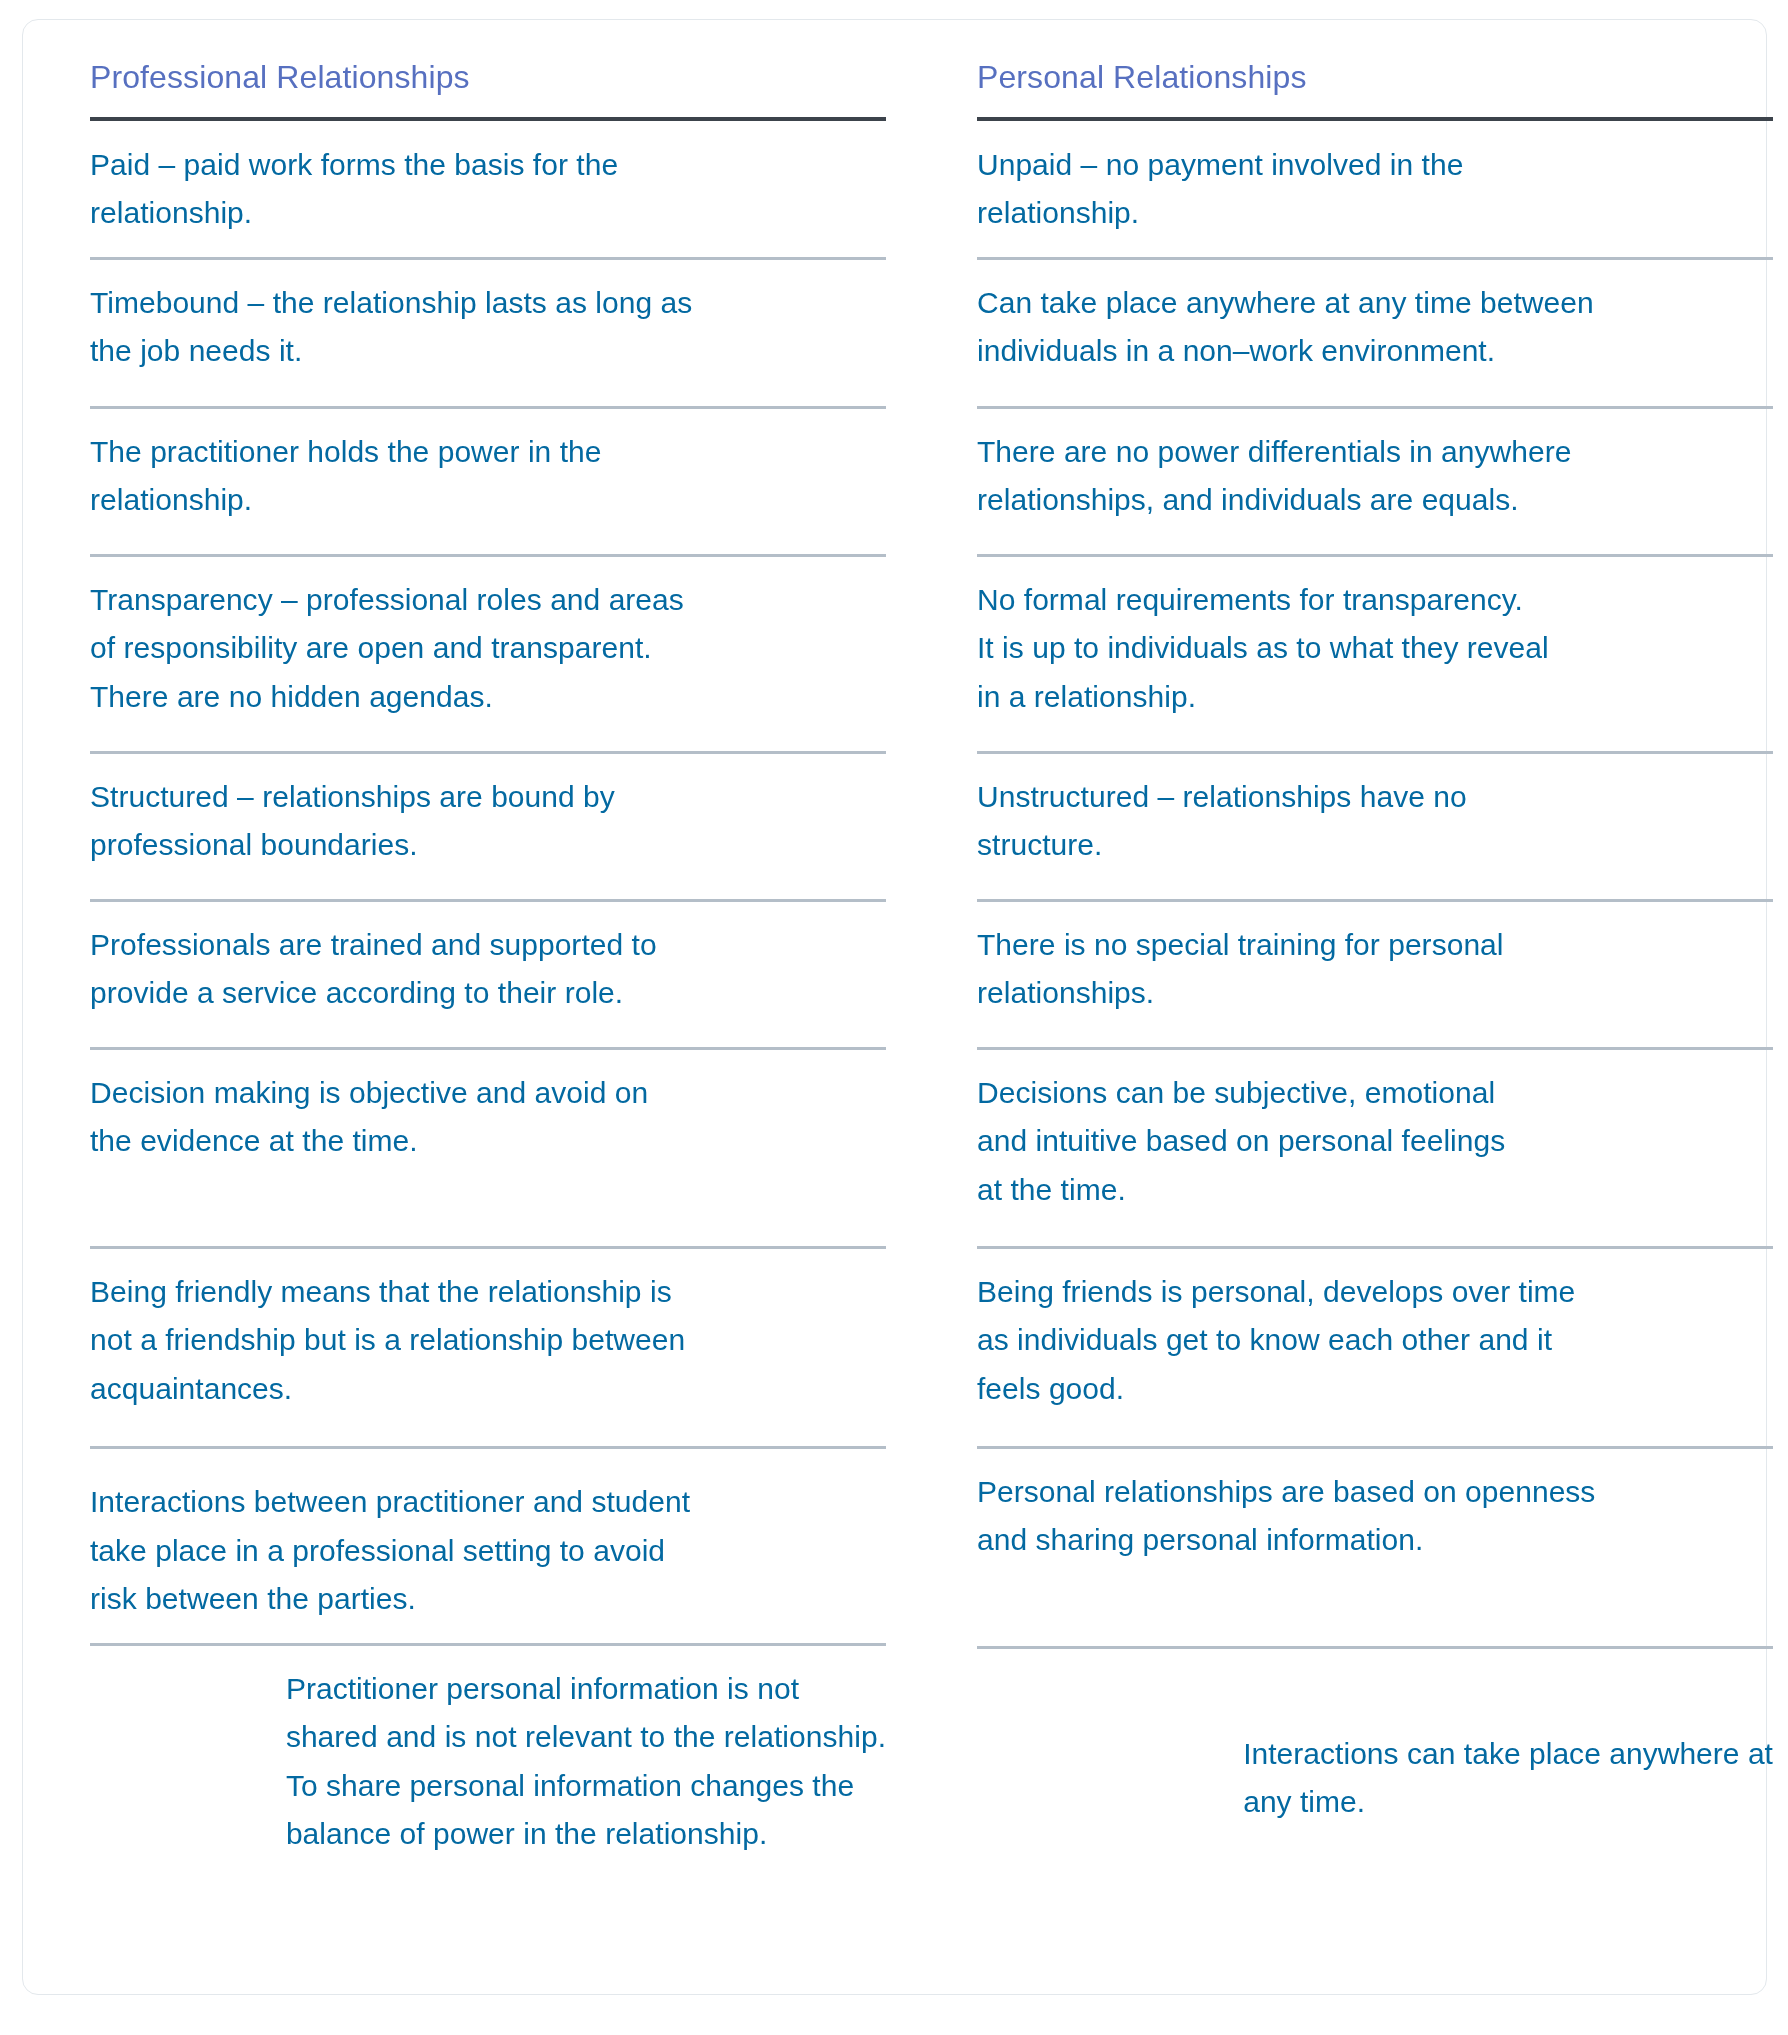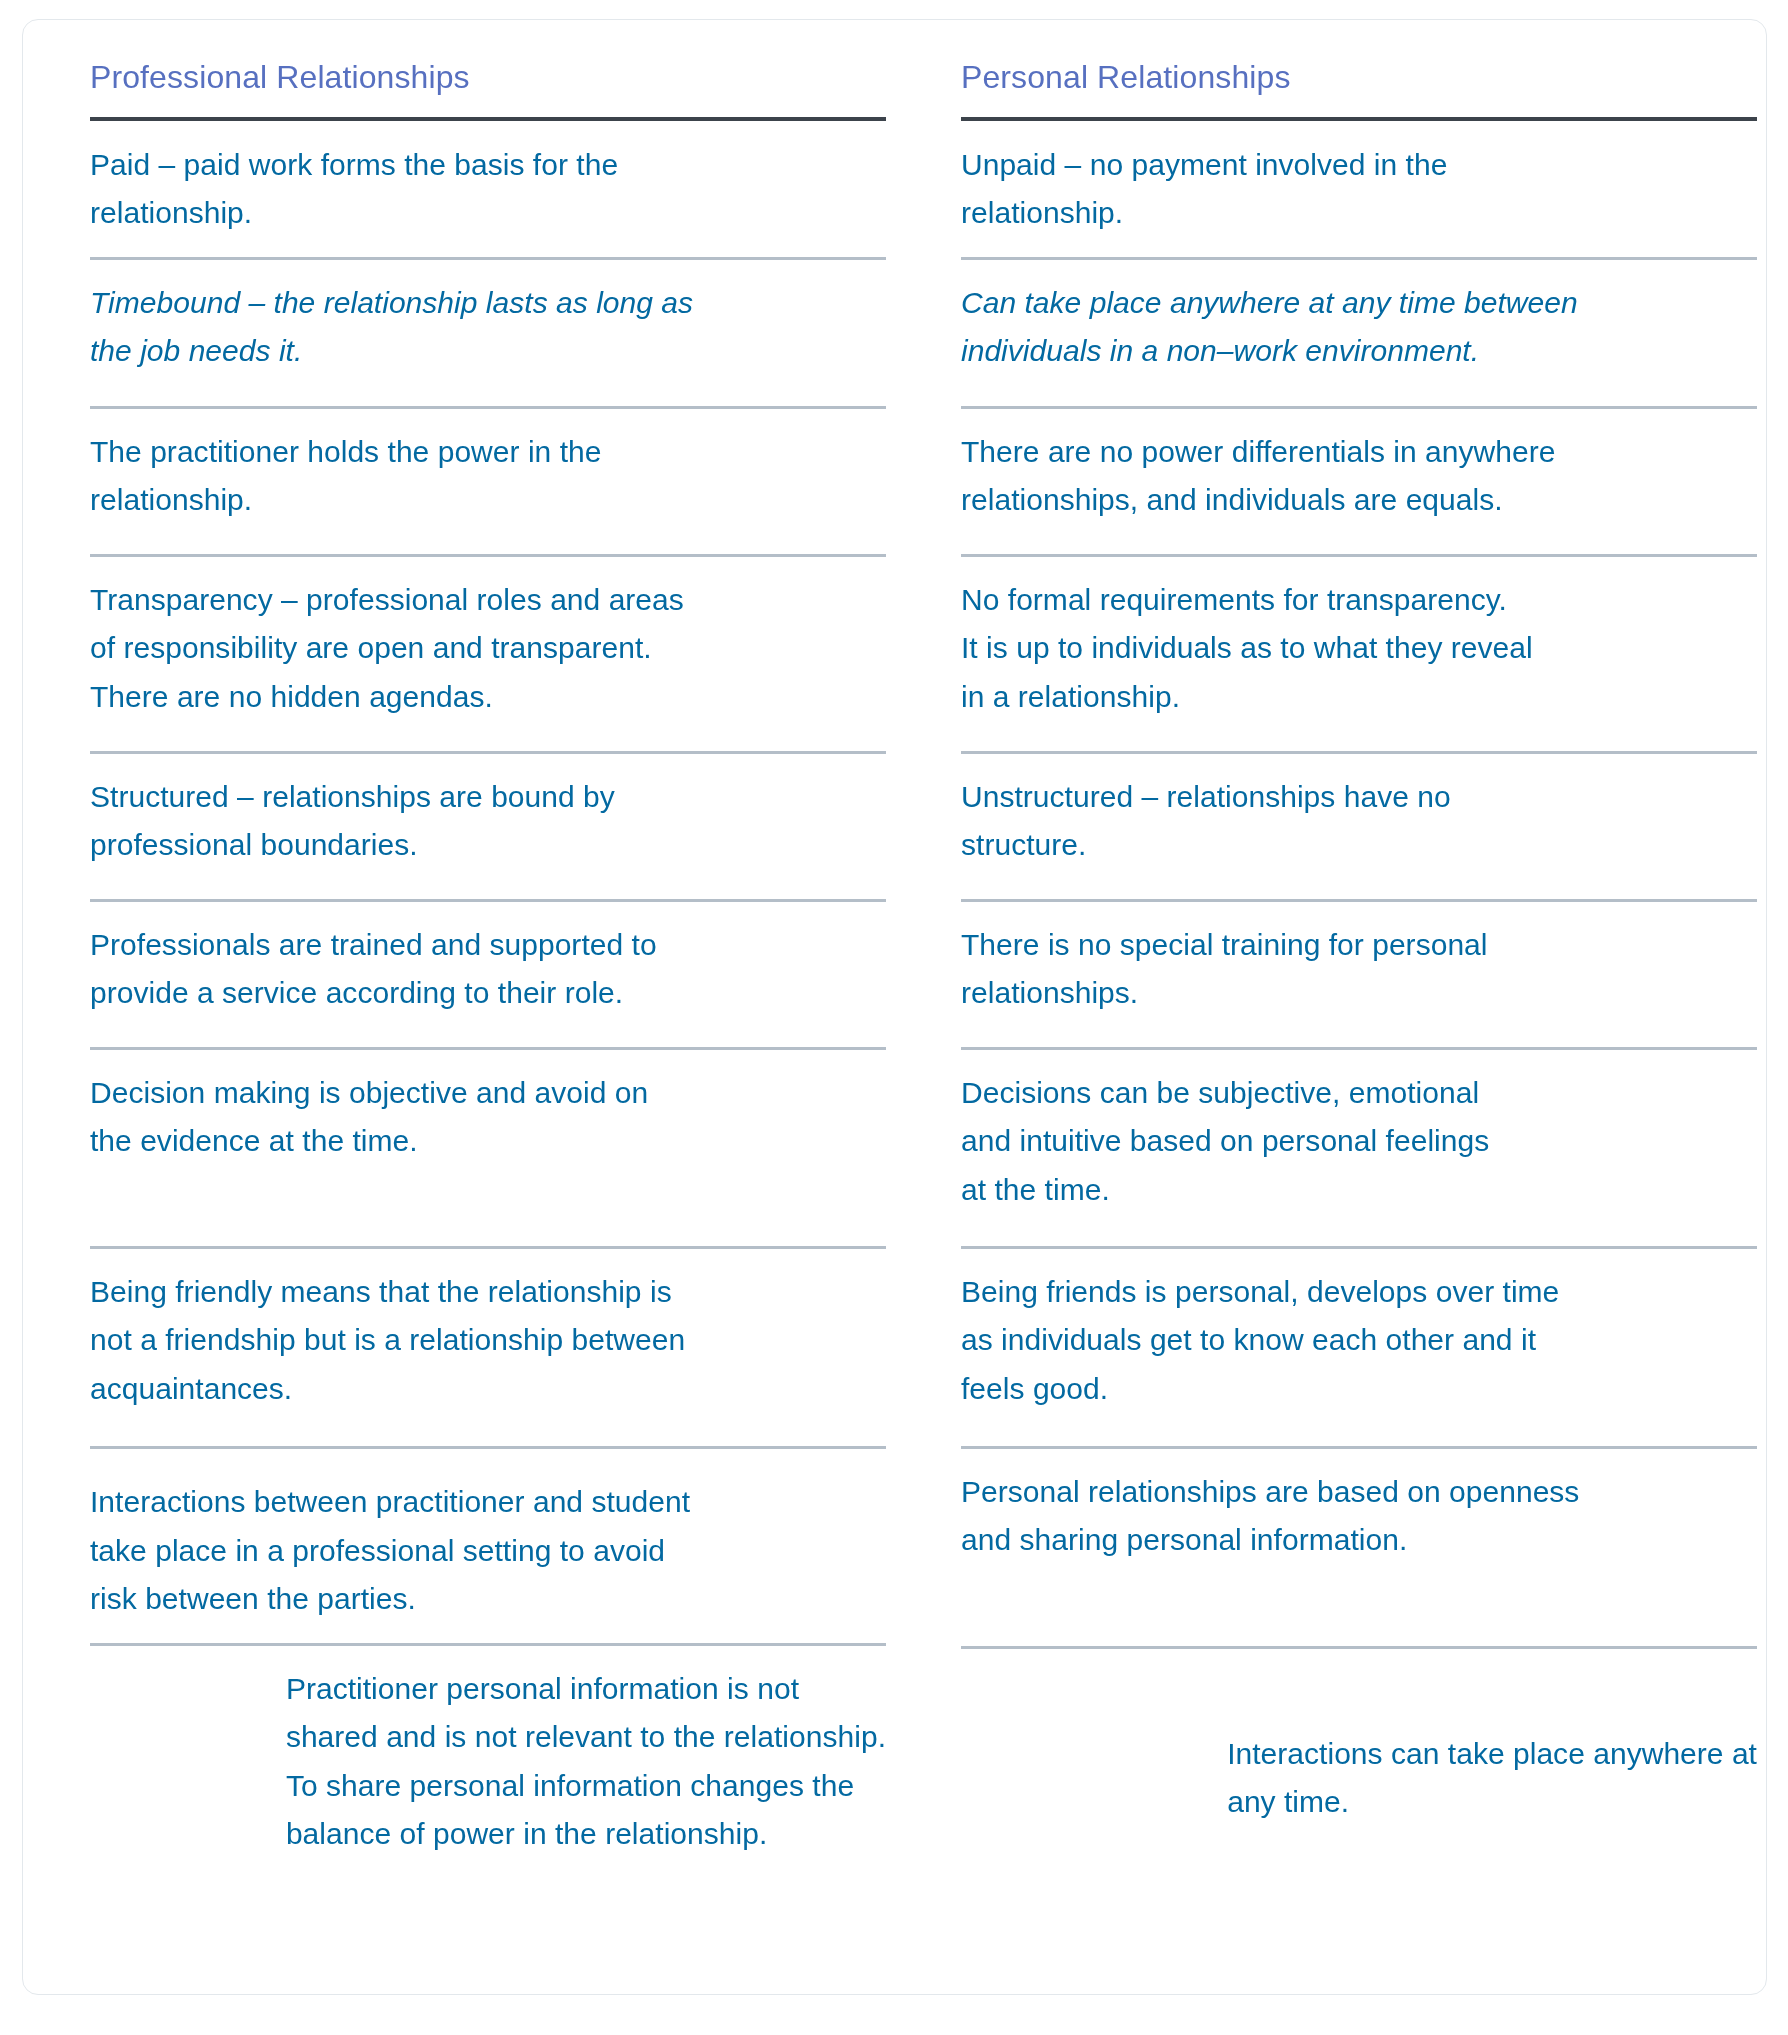--- a/index.html
+++ b/index.html
@@ -28,20 +28,21 @@
 
   .columns {
     position: absolute;
     left: 0;
     top: 0;
     width: 100%;
     height: 100%;
     display: flex;
     box-sizing: border-box;
     padding: 41px 68px 0 67px;
+    gap: 16px;
   }
 
   .column {
     box-sizing: border-box;
     flex: 0 0 auto;
   }
   .column.left  { width: 796px; margin-right: 75px; }
   .column.right { width: 796px; }
 
   .col-heading {
@@ -78,21 +79,21 @@
     font-size: 30px;
     line-height: 1.61;
     color: #0369a1;
     font-weight: 400;
     white-space: pre-line;
     letter-spacing: 0.03px;
   }
 
   
   .row.h1 { min-height: 138px; }
-  .row.h2 { min-height: 149px; font-style: italic; }
+  .row.h2 { min-height: 149px; }
   .row.h3 { min-height: 148px; }
   .row.h4 { min-height: 197px; }
   .row.h5 { min-height: 148px; }
   .row.h6 { min-height: 148px; }
   .row.h7 { min-height: 199px; }
   .row.h8 { min-height: 200px; }
   .row.h9 { min-height: 197px; align-items: flex-end; }
   .row.h10 { min-height: 200px; }
 </style>
 </head>

